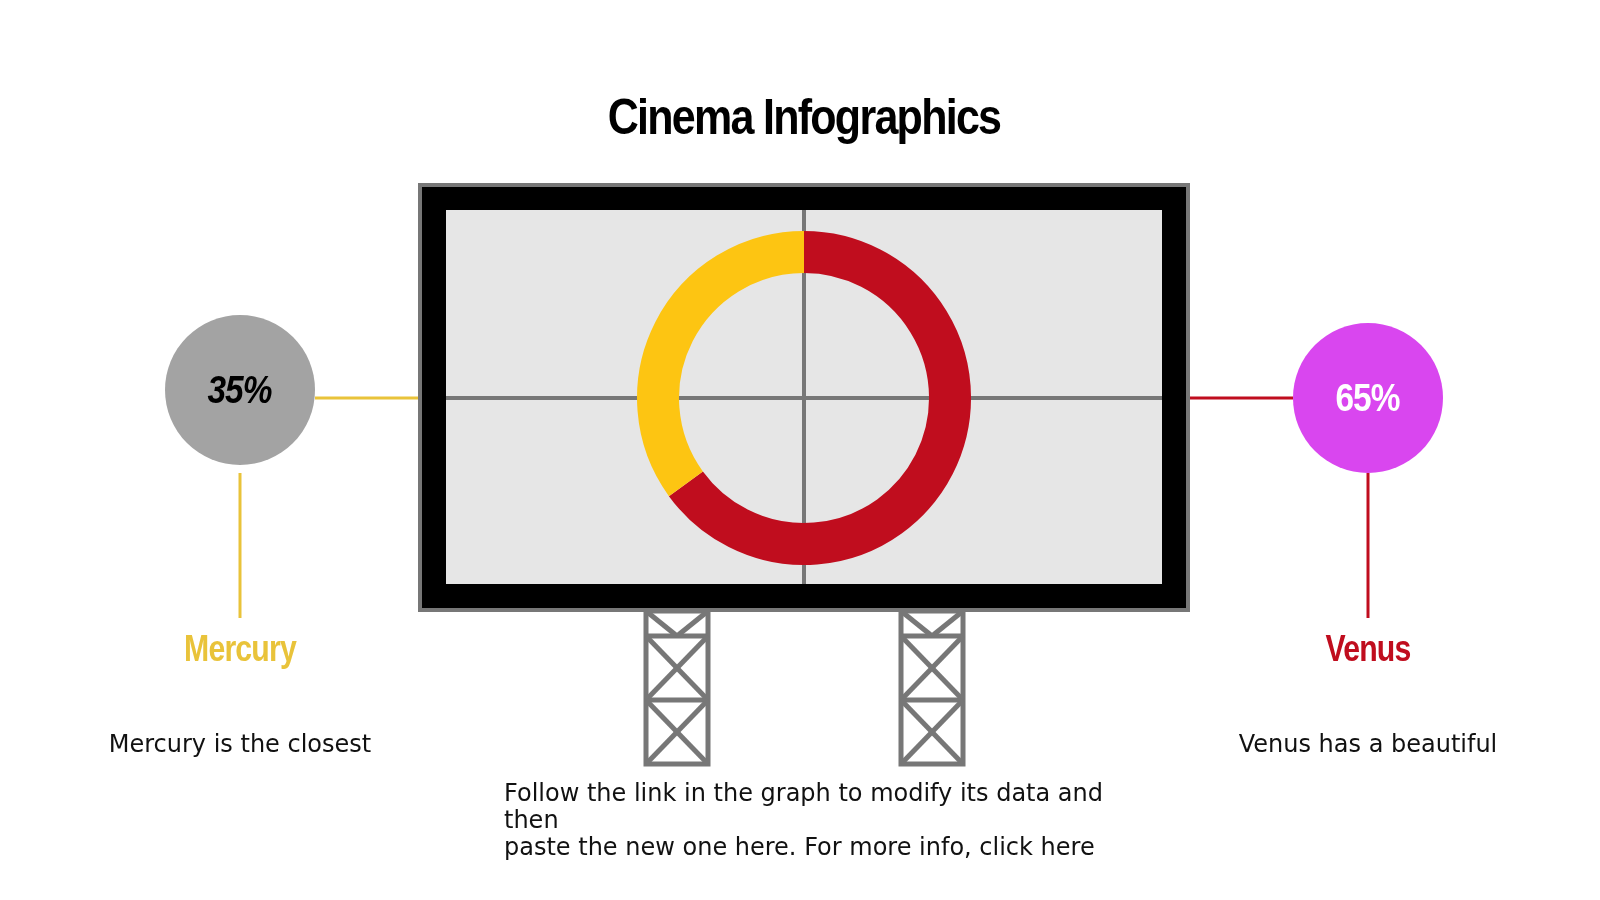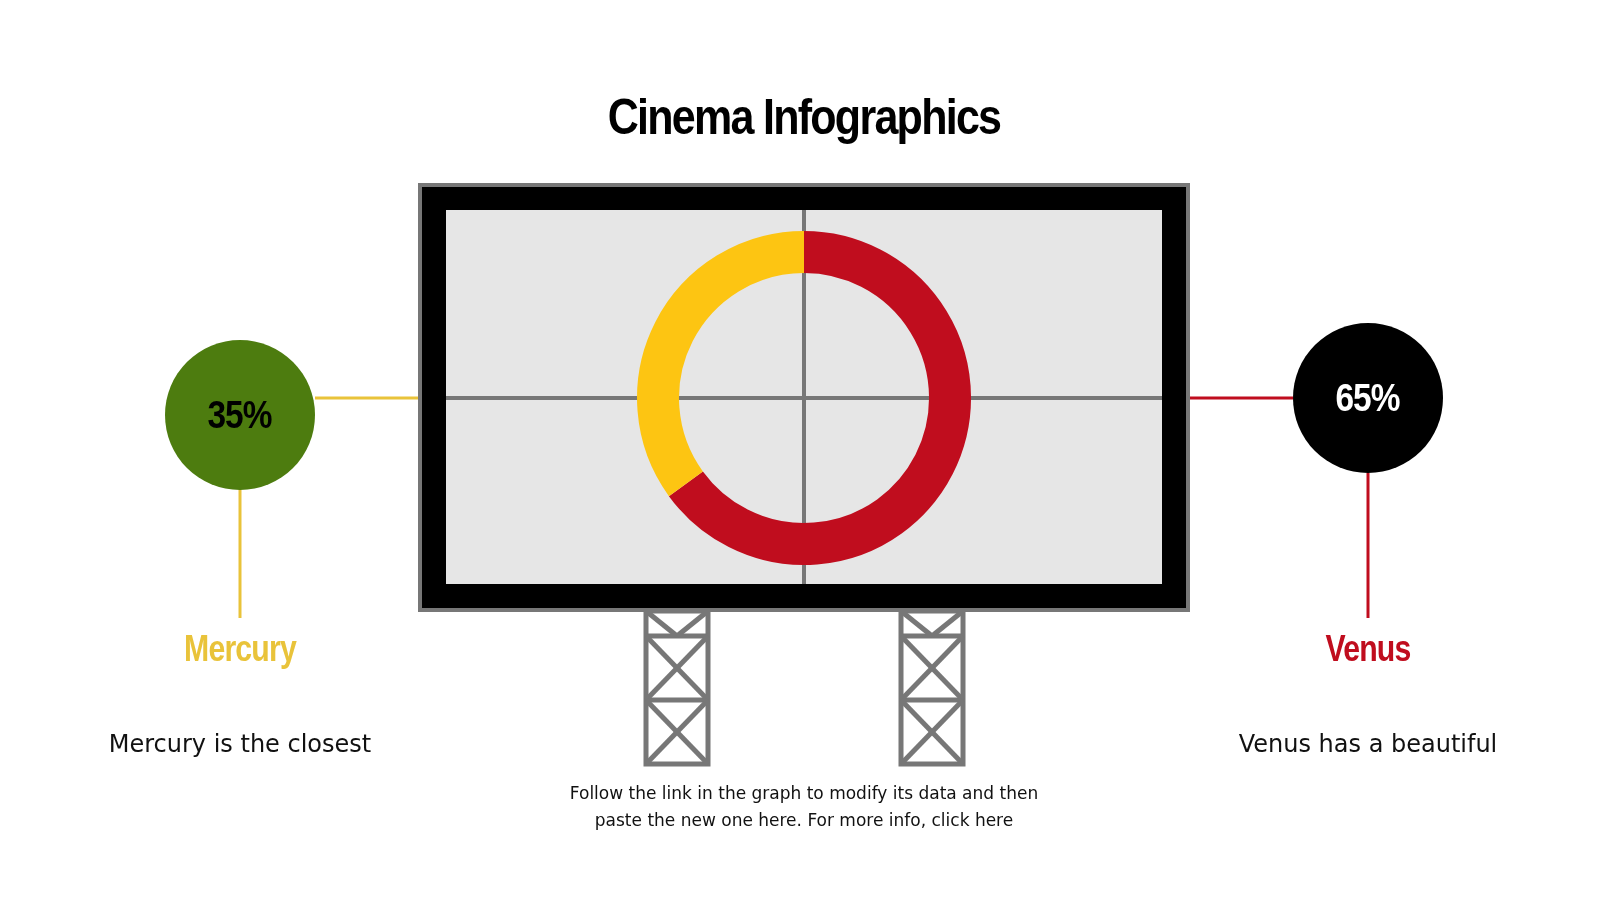--- a/index.html
+++ b/index.html
@@ -24,22 +24,22 @@
   .side-title {
     position: absolute; width: 320px; text-align: center;
     font-family: "Liberation Sans", sans-serif; font-weight: bold; font-size: 36px;
     letter-spacing: -1px; transform: scaleX(0.84);
   }
   .side-desc {
     position: absolute; width: 320px; text-align: center;
     font-family: "DejaVu Sans", sans-serif; font-size: 24px; line-height: 32px; color: #111; margin-top: 44px;
   }
   .footer {
-    position: absolute; left: 504px; top: 780px; width: 600px; text-align: center;
-    font-family: "DejaVu Sans", sans-serif; font-size: 17px; line-height: 27px; color: #111;
+    position: absolute; left: 504px; top: 780px; width: 600px; 
+    font-family: "DejaVu Sans", sans-serif; font-size: 24px; line-height: 27px; color: #111;
   }
   .footer b { font-weight: normal; }
   .footer .link { cursor: pointer; }
 </style>
 </head>
 <body>
 
 <div class="title">Cinema Infographics</div>
 
 <svg class="stage" width="1600" height="900" viewBox="0 0 1600 900">
@@ -78,29 +78,29 @@
   <line x1="446" y1="398" x2="1162" y2="398" stroke="#777" stroke-width="4"></line>
 
   <g>
 
     <path d="M 804 252 A 146 146 0 1 1 685.9 483.8" fill="none" stroke="#C00D1E" stroke-width="42"></path>
 
     <path d="M 685.9 483.8 A 146 146 0 0 1 804 252" fill="none" stroke="#FDC512" stroke-width="42"></path>
   </g>
 </svg>
 
-<div class="stat-circle" style="left:165px; top:340px; background:#4d7c0f; color:#000;">
+<div class="stat-circle" style="left:165px; top:315px; background:#a3a3a3; color:#000;font-style:italic;">
   <span class="stat-value">35%</span>
 </div>
 <div class="side-title" style="left:80px; top:628px; color:#E9C33A;">Mercury</div>
 <div class="side-desc" style="left:80px; top:684px;">
   <div>Mercury is the closest</div>
 </div>
 
-<div class="stat-circle" style="left:1293px; top:323px; background:#000000; color:#fff;">
+<div class="stat-circle" style="left:1293px; top:323px; background:#d946ef; color:#fff;">
   <span class="stat-value">65%</span>
 </div>
 <div class="side-title" style="left:1208px; top:628px; color:#C00D1E;">Venus</div>
 <div class="side-desc" style="left:1208px; top:684px;">
   <div>Venus has a beautiful</div>
 </div>
 
 <div class="footer">
   <div>Follow the link in the graph to modify its data and then</div>
   <div><span>paste the new one here. </span><b class="link">For more info, click here</b></div>

